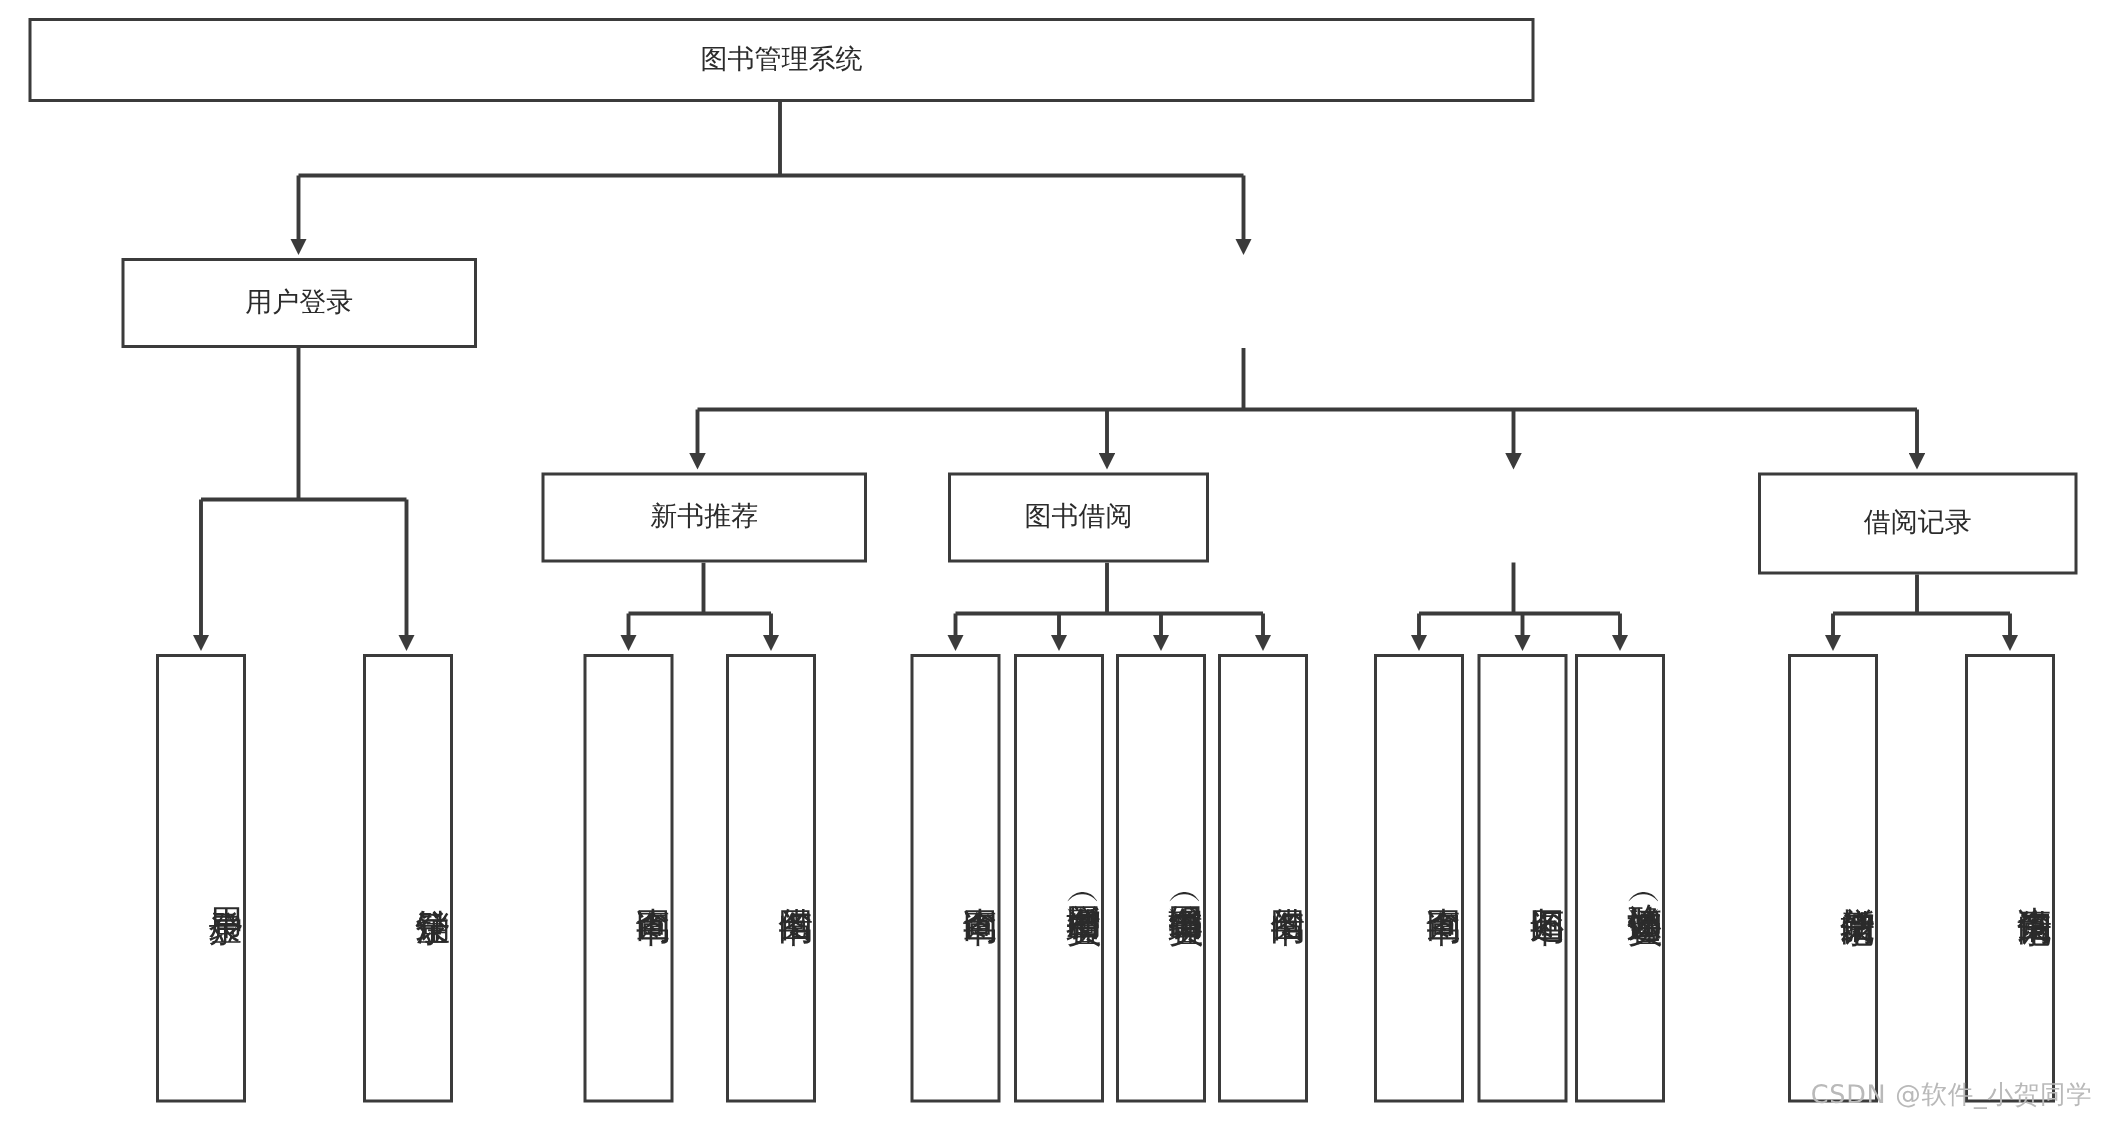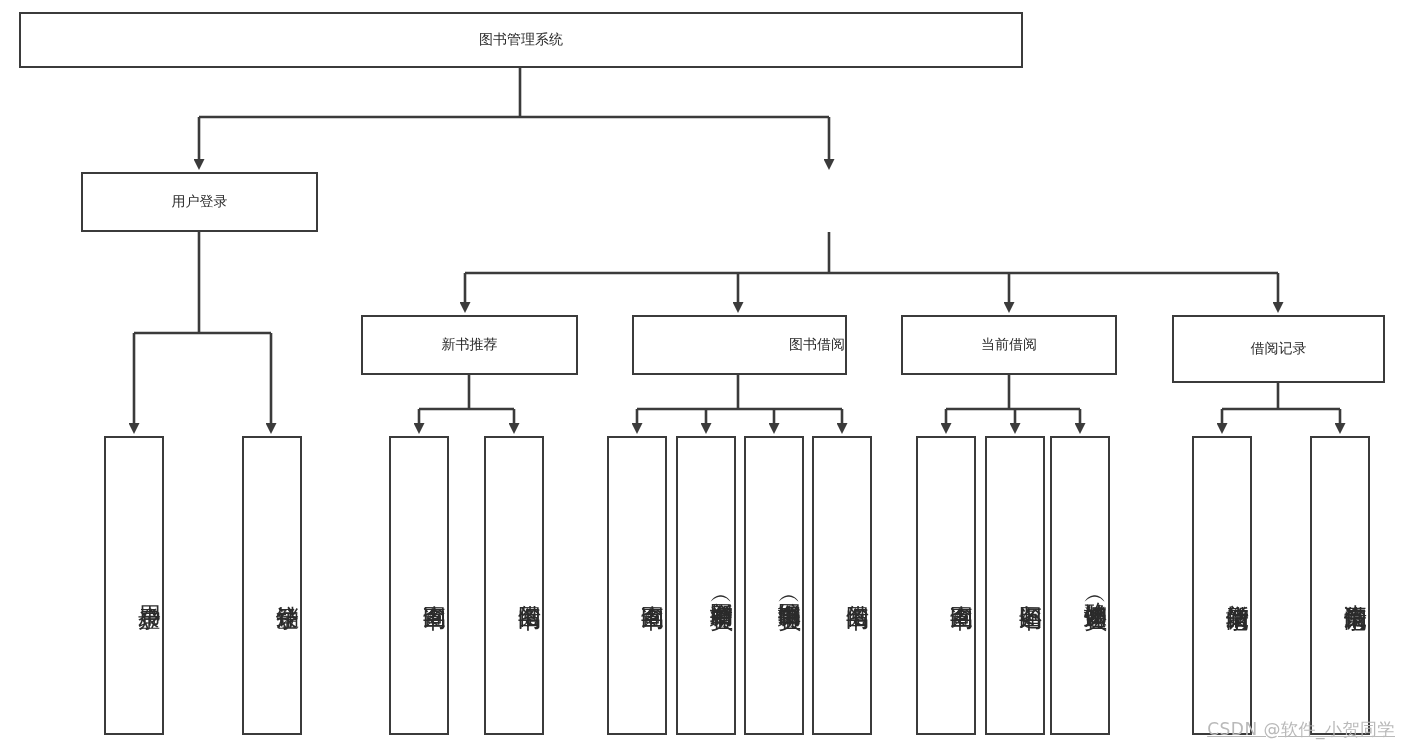--- a/index.html
+++ b/index.html
@@ -31,21 +31,21 @@
     border: 2px solid #3b3b3b;
     background: #ffffff;
     display: flex;
     align-items: center;
     justify-content: center;
     color: #2b2b2b;
     line-height: 1.12;
     text-align: center;
   }
   .node.h {
-    font-size: 14px;
+    font-size: 18px;
   }
   .node.v {
     writing-mode: vertical-rl;
     text-orientation: upright;
     font-size: 23px;
     letter-spacing: 1px;
     padding-top: 6px;
     align-items: flex-start;
     justify-content: center;
   }
@@ -53,21 +53,20 @@
     font-size: 23px;
   }
   .watermark {
     position: absolute;
     right: 10px;
     bottom: 6px;
     font-size: 17px;
     color: #b9b9b9;
     letter-spacing: 0.5px;
     white-space: nowrap;
-    text-decoration: underline;
   }
 </style>
 </head>
 <body>
 
 <div id="canvas">
 
   <svg class="wires" viewBox="0 0 1405 747">
     <defs>
       <marker id="arrow" markerWidth="11" markerHeight="11" refX="1" refY="5.5" orient="auto" markerUnits="userSpaceOnUse">
@@ -122,25 +121,22 @@
     <span>图书管理系统</span>
   </div>
 
   <div class="node h" style="left:81px; top:172px; width:237px; height:60px;">
     <span>用户登录</span>
   </div>
 
   <div class="node h" style="left:361px; top:315px; width:217px; height:60px;">
     <span>新书推荐</span>
   </div>
-  <div class="node h" style="left:632px; top:315px; width:215px; height:60px;justify-content:flex-end;">
+  <div class="node h" style="left:632px; top:315px; width:174px; height:60px;">
     <span>图书借阅</span>
-  </div>
-  <div class="node h" style="left:901px; top:315px; width:216px; height:60px;">
-    <span>当前借阅</span>
   </div>
   <div class="node h" style="left:1172px; top:315px; width:213px; height:68px;">
     <span>借阅记录</span>
   </div>
 
   <div class="node v" style="left:104px; top:436px; width:60px; height:299px;">
     <span>用户登录</span>
   </div>
   <div class="node v" style="left:242px; top:436px; width:60px; height:299px;">
     <span>注销登录</span>

